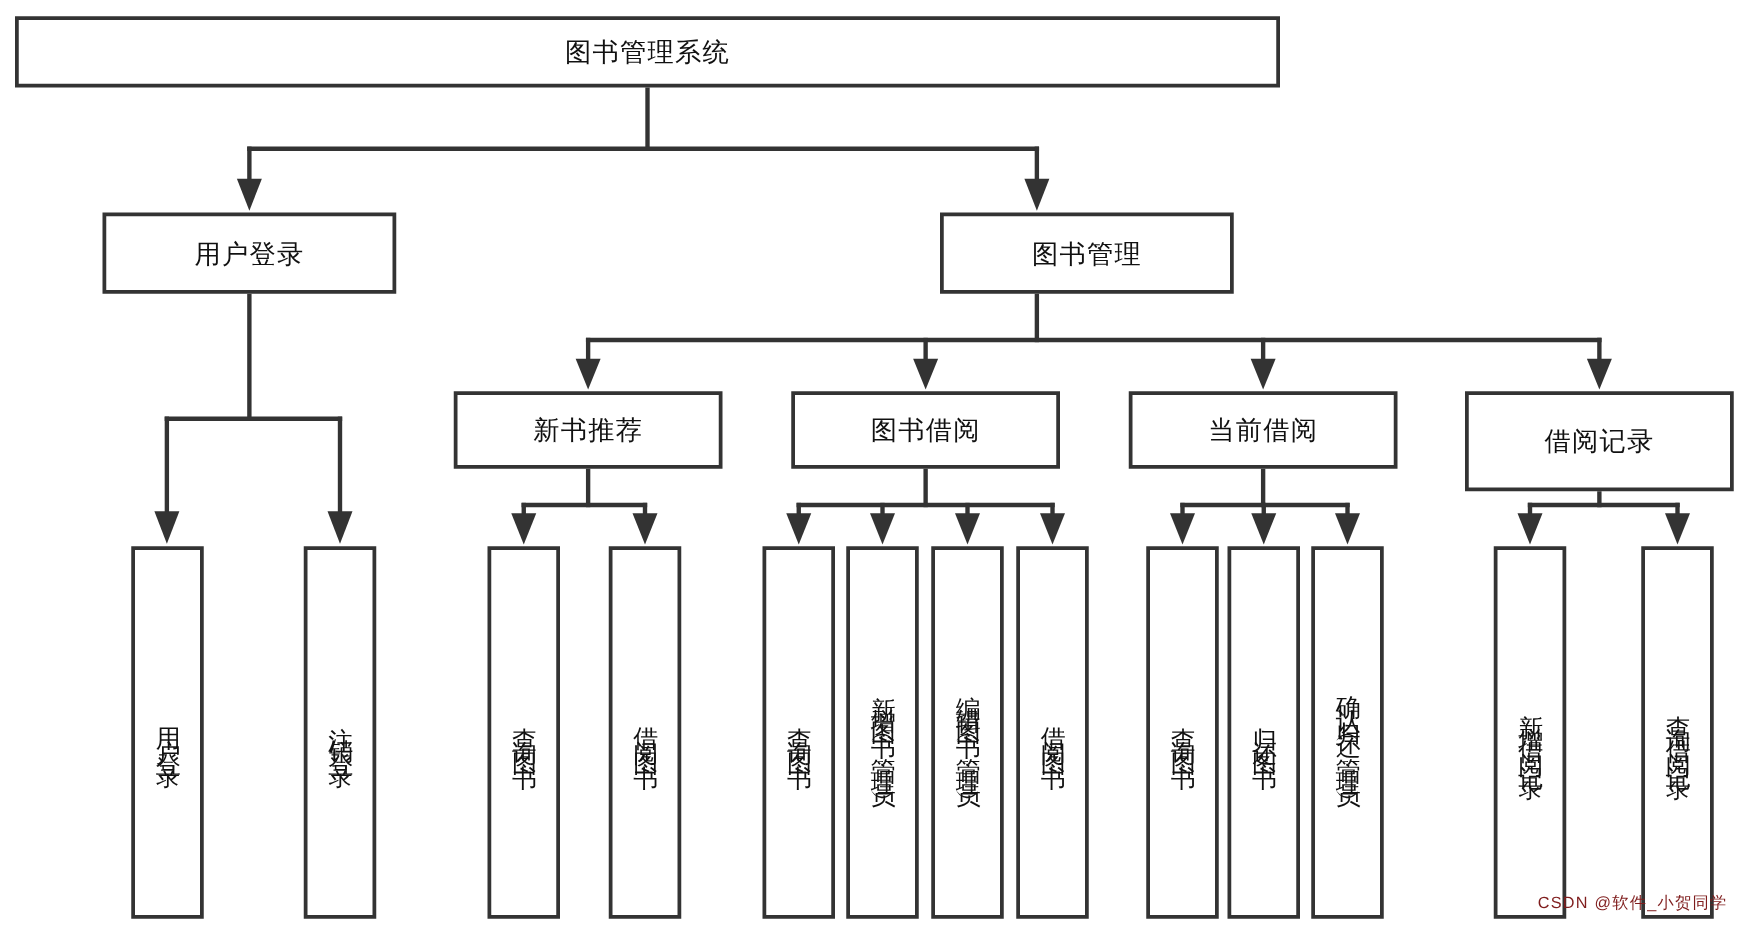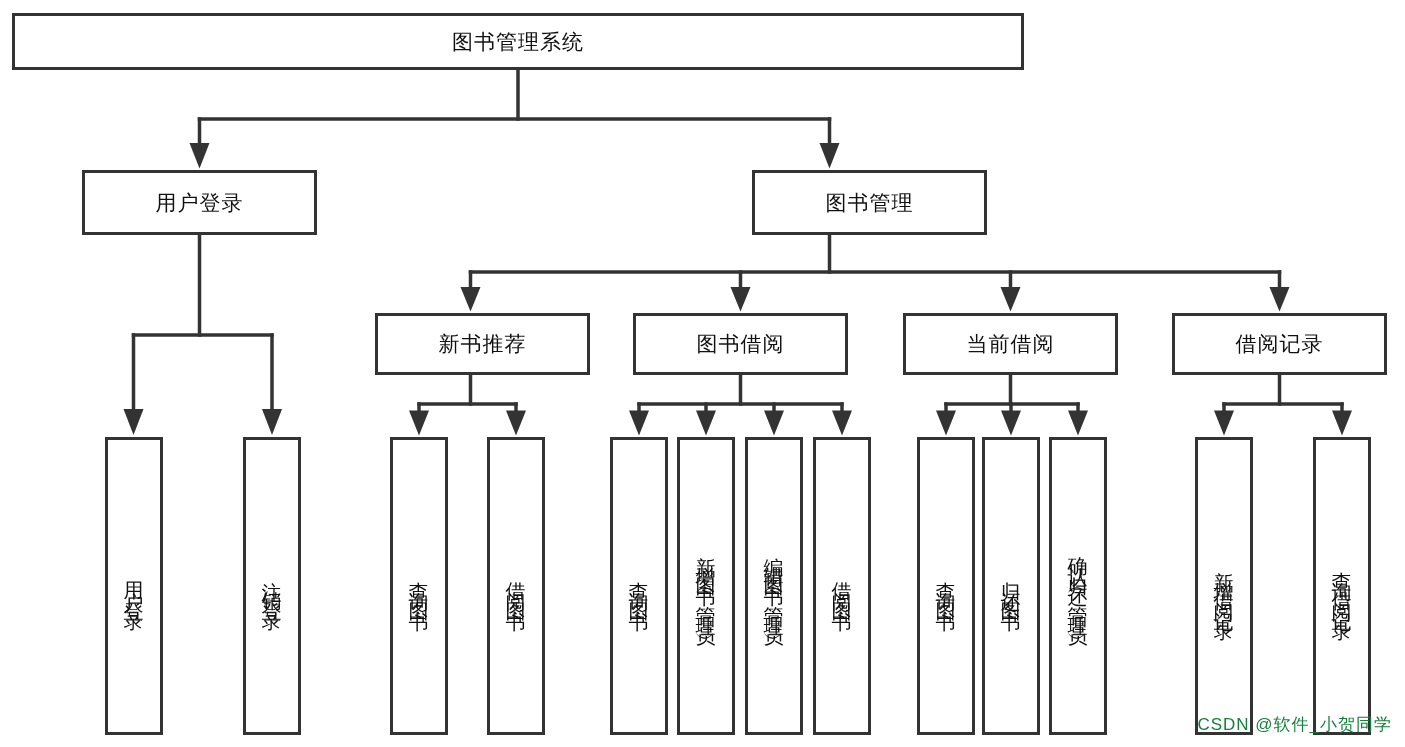--- a/index.html
+++ b/index.html
@@ -34,43 +34,43 @@
     text-orientation:mixed;
     font-size:20px;color:#111111;
     letter-spacing:10px;
     line-height:1;
     z-index:2;
   }
   
   .n-root{left:12px;top:13px;width:1012px;height:57px;}
   .n-user-login{left:82px;top:170px;width:235px;height:65px;}
   .n-book-mgmt{left:712px;top:170px;width:235px;height:65px;margin-left:40px;}
-  .n-new-book{left:363px;top:313px;width:215px;height:62px;margin-left:12px;}
+  .n-new-book{left:363px;top:313px;width:215px;height:62px;}
   .n-book-borrow{left:633px;top:313px;width:215px;height:62px;}
   .n-cur-borrow{left:903px;top:313px;width:215px;height:62px;}
-  .n-records{left:1172px;top:313px;width:215px;height:62px;}
+  .n-records{left:1172px;top:313px;width:215px;height:80px;}
   
   .v-login{left:105px;}
   .v-logout{left:243px;}
   .v-nbr-query{left:390px;}
   .v-nbr-borrow{left:487px;}
   .v-bb-query{left:610px;}
   .v-bb-add{left:677px;}
   .v-bb-edit{left:745px;}
   .v-bb-borrow{left:813px;}
   .v-cb-query{left:917px;}
   .v-cb-return{left:982px;}
   .v-cb-confirm{left:1049px;}
   .v-br-add{left:1195px;}
   .v-br-query{left:1313px;}
   .watermark{
     position:absolute;
-    right:13px;top:713px;
-    font-size:17px;
-    color:#15803d;
+    right:23px;top:713px;
+    font-size:13px;
+    color:#7f1d1d;
     letter-spacing:1px;
     z-index:3;
     white-space:nowrap;
   }
 </style>
 </head>
 <body>
 
 <div class="canvas">
 

